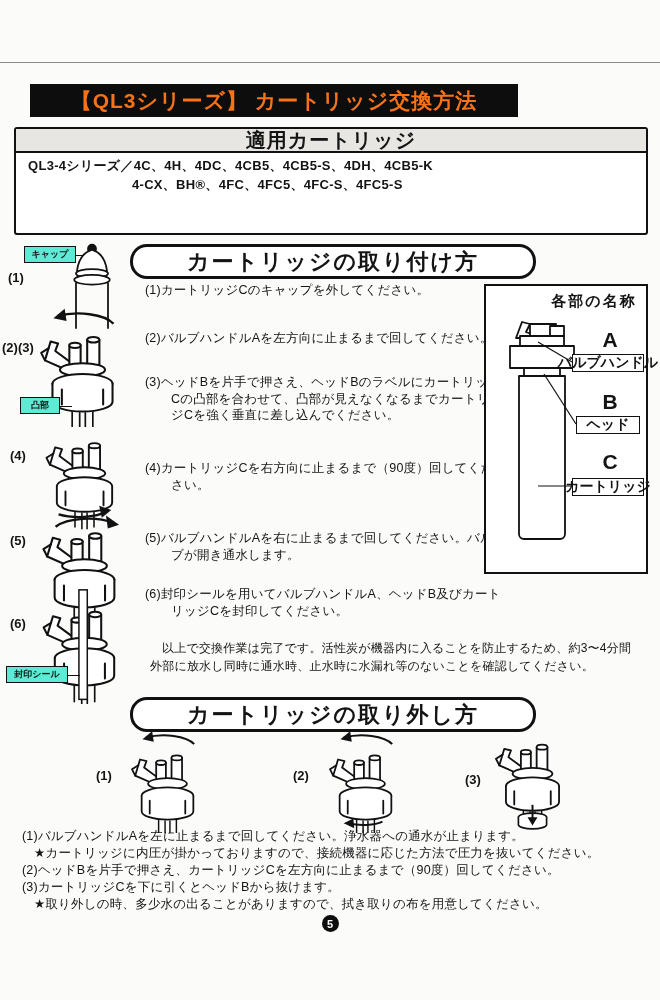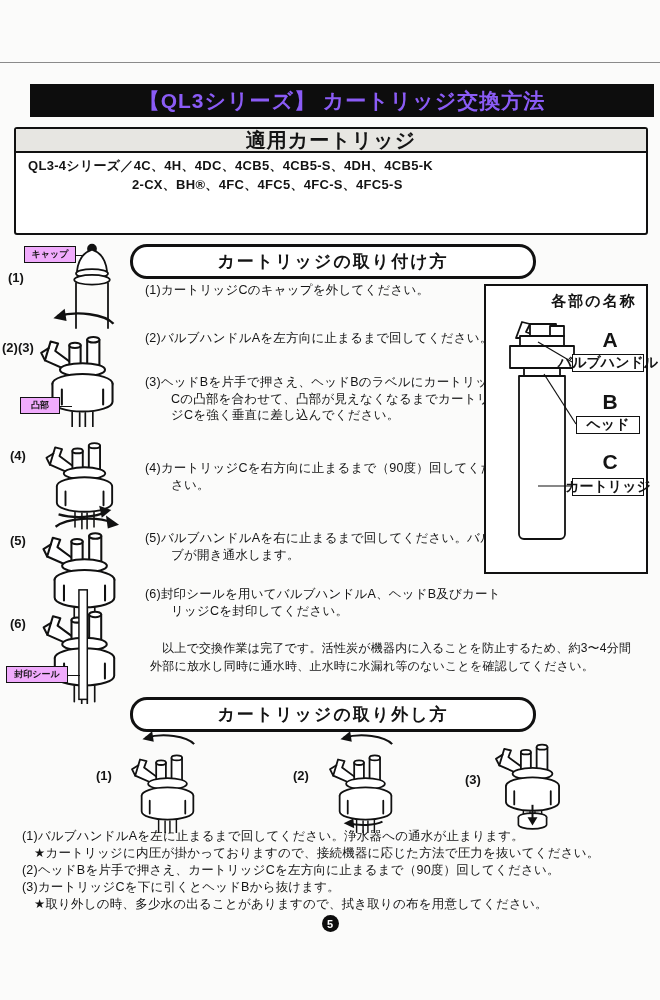--- a/index.html
+++ b/index.html
@@ -5,48 +5,48 @@
   html,body{margin:0;padding:0;}
   body{
     width:660px;height:1000px;position:relative;
     background:#fbfbfa;color:#141414;
     font-family:"Liberation Sans","DejaVu Sans",sans-serif;
     overflow:hidden;
   }
   .abs{position:absolute;}
   .top-rule{left:0;top:62px;width:660px;border-top:1.5px solid #8a8a8a;}
   .title-bar{
-    left:30px;top:84px;width:624px;height:33px;
-    background:#0d0d0d;color:#8b5cf6;
+    left:30px;top:84px;width:488px;height:33px;
+    background:#0d0d0d;color:#f97316;
     font-size:21px;font-weight:bold;letter-spacing:1px;
     display:flex;align-items:center;justify-content:center;
   }
   .applicable-box{
     left:14px;top:127px;width:630px;height:104px;
     border:2.5px solid #111;border-radius:3px;background:#fff;
   }
   .applicable-header{
     height:22px;background:#e7e6e2;border-bottom:2px solid #111;
     font-size:20px;font-weight:bold;letter-spacing:1px;
     display:flex;align-items:center;justify-content:center;
   }
   .app-row{
     font-size:13px;font-weight:bold;line-height:19px;
     padding-left:12px;letter-spacing:0.3px;white-space:nowrap;
   }
   .app-rows{padding-top:3px;}
   .app-row.indent{padding-left:116px;}
   .capsule{
     width:400px;height:29px;border:3px solid #111;border-radius:17px;background:#fff;
-    font-size:17px;font-weight:bold;letter-spacing:2px;
+    font-size:22px;font-weight:bold;letter-spacing:2px;
     display:flex;align-items:center;justify-content:center;
   }
   .fig-num{font-size:13px;font-weight:bold;color:#141414;}
   .label-box{
-    border:1.5px solid #111;background:#f0abfc;
+    border:1.5px solid #111;background:#5eead4;
     font-size:9px;font-weight:bold;
     display:flex;align-items:center;justify-content:center;
     white-space:nowrap;
   }
   .label-box::after{
     content:"";position:absolute;left:100%;top:50%;width:13px;
     border-top:1.5px solid #111;
   }
   .step{
     left:145px;width:334px;
@@ -124,21 +124,21 @@
 <div class="page">
 
   <div class="abs top-rule"></div>
 
   <div class="abs title-bar">【QL3シリーズ】 カートリッジ交換方法</div>
 
   <div class="abs applicable-box">
     <div class="applicable-header">適用カートリッジ</div>
     <div class="app-rows">
       <div class="app-row">QL3-4シリーズ／4C、4H、4DC、4CB5、4CB5-S、4DH、4CB5-K</div>
-      <div class="app-row indent">2-CX、BH®、4FC、4FC5、4FC-S、4FC5-S</div>
+      <div class="app-row indent">4-CX、BH®、4FC、4FC5、4FC-S、4FC5-S</div>
     </div>
   </div>
 
   <div class="abs capsule" style="left:130px;top:244px;">カートリッジの取り付け方</div>
 
   <span class="abs fig-num" style="left:8px;top:270px;">(1)</span>
   <div class="abs label-box" style="left:24px;top:246px;width:50px;height:15px;">キャップ</div>
   <svg class="abs fig" style="left:52px;top:240px;" width="80" height="92" viewBox="0 0 90 100">
     <use href="#sym-cap"></use>
   </svg>

